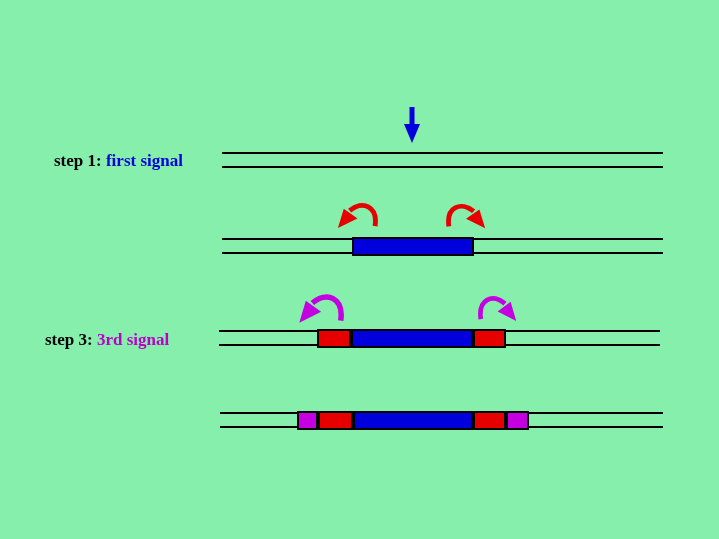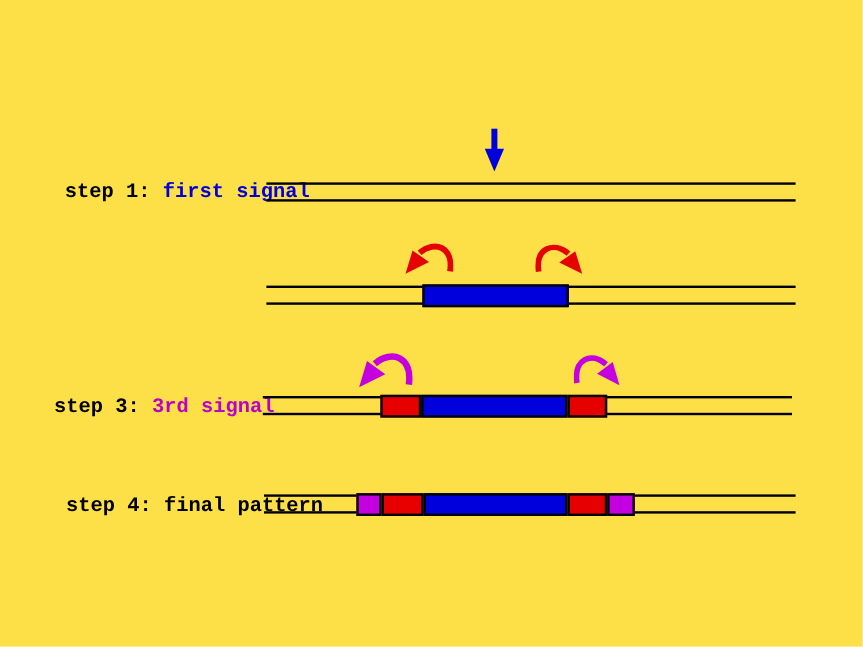--- a/index.html
+++ b/index.html
@@ -4,23 +4,23 @@
 <style>
   html, body {
     margin: 0;
     padding: 0;
     background: #ffffff;
   }
   #diagram-canvas {
     position: relative;
     width: 719px;
     height: 539px;
-    background: #fde047;
+    background: #86efac;
     overflow: hidden;
-    font-family: Liberation Mono, monospace;
+    font-family: Liberation Serif, serif;
   }
   .row-label {
     position: absolute;
     font-size: 17px;
     font-weight: bold;
     line-height: 20px;
     white-space: nowrap;
     color: #000000;
   }
   .double-line {
@@ -46,21 +46,20 @@
 <div id="diagram-canvas">
     <div class="row-label" style="left: 54px; top: 151px;"><span>step 1:&nbsp;</span><span style="color: rgb(0, 0, 221);">first signal</span></div>
     <div class="double-line" style="left: 222px; top: 152px; width: 441px;"></div>
     <div class="double-line" style="left: 222px; top: 238px; width: 441px;"></div>
     <div class="segment" style="left: 352px; top: 237px; width: 122px; background: rgb(0, 0, 221);"></div>
     <div class="row-label" style="left: 45px; top: 330px;"><span>step 3:&nbsp;</span><span style="color: rgb(187, 0, 204);">3rd signal</span></div>
     <div class="double-line" style="left: 219px; top: 330px; width: 441px;"></div>
     <div class="segment" style="left: 317px; top: 329px; width: 34px; background: rgb(230, 0, 0);"></div>
     <div class="segment" style="left: 351px; top: 329px; width: 122px; background: rgb(0, 0, 221);"></div>
     <div class="segment" style="left: 473px; top: 329px; width: 33px; background: rgb(230, 0, 0);"></div>
-    <div class="row-label" style="left: 55px; top: 413px;"><span>step 4:&nbsp;</span><span style="color: rgb(0, 0, 0);">final pattern</span></div>
     <div class="double-line" style="left: 220px; top: 412px; width: 443px;"></div>
     <div class="segment" style="left: 297px; top: 411px; width: 21px; background: rgb(196, 0, 224);"></div>
     <div class="segment" style="left: 318px; top: 411px; width: 35px; background: rgb(230, 0, 0);"></div>
     <div class="segment" style="left: 353px; top: 411px; width: 120px; background: rgb(0, 0, 221);"></div>
     <div class="segment" style="left: 473px; top: 411px; width: 33px; background: rgb(230, 0, 0);"></div>
     <div class="segment" style="left: 506px; top: 411px; width: 23px; background: rgb(196, 0, 224);"></div>
     <svg class="arrow-svg" viewBox="0 0 18 36" width="18" height="36" preserveAspectRatio="none" style="left:403px;top:107px">
       <rect x="6.5" y="0" width="5" height="19" fill="#0000dd"></rect>
       <polygon points="1,17 17,17 9,36" fill="#0000dd"></polygon>
     </svg>

